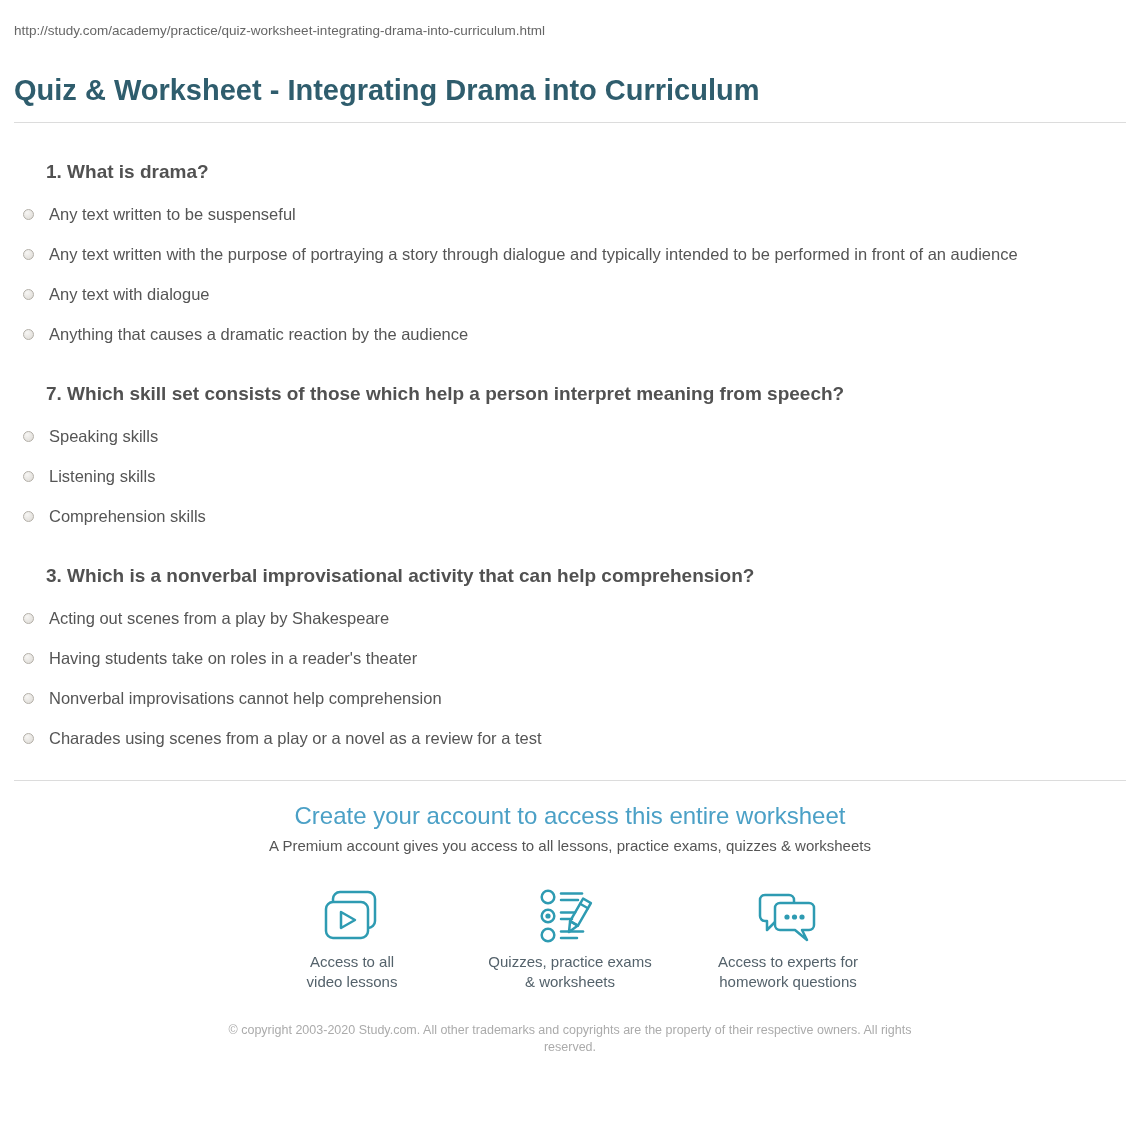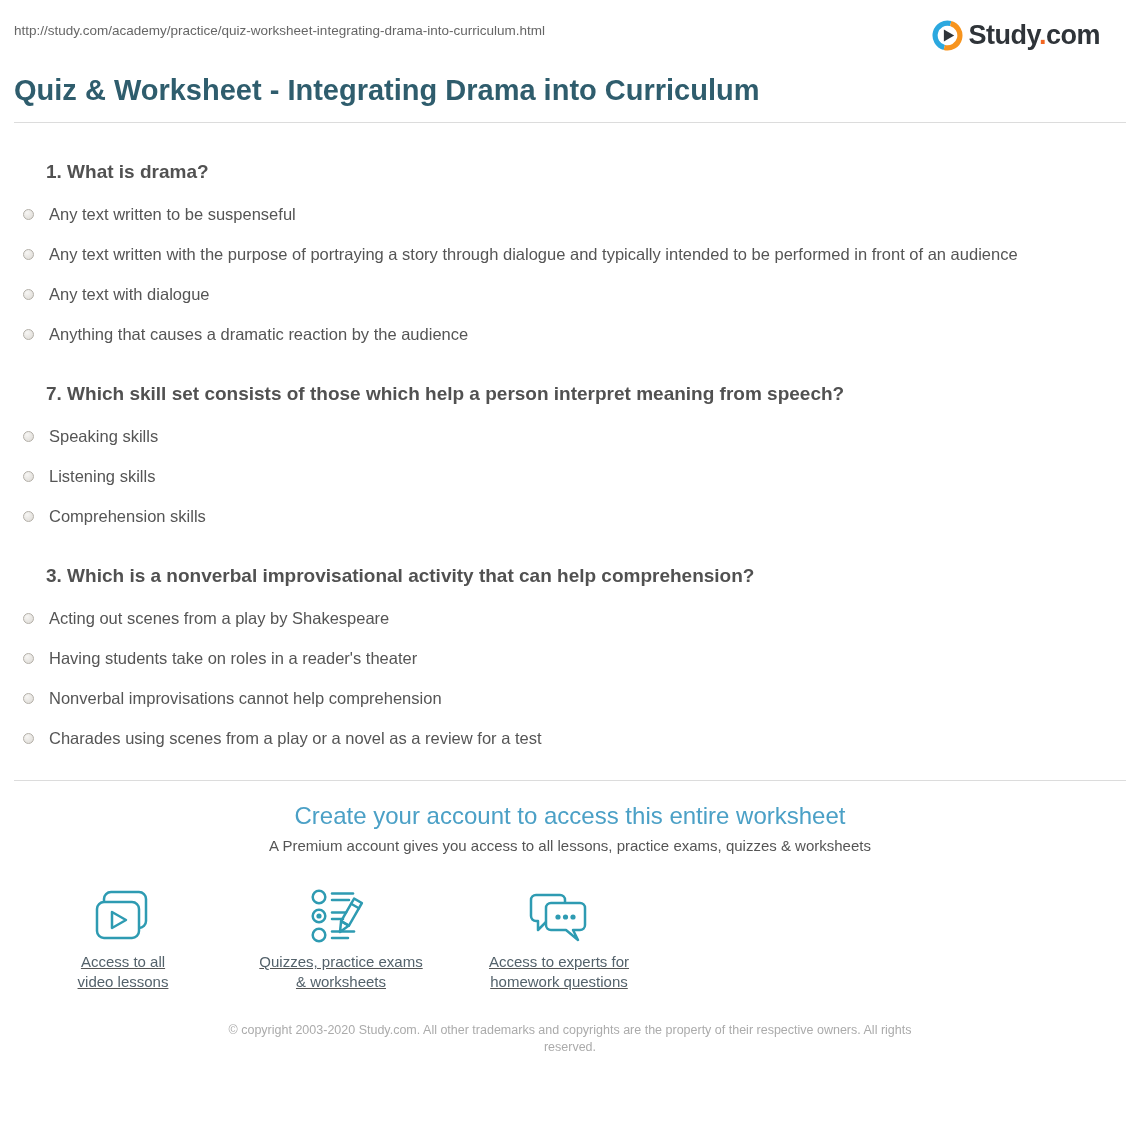--- a/index.html
+++ b/index.html
@@ -34,52 +34,40 @@
     flex: 0 0 auto; margin-right: 15px;
   }
   .option-label { font-size: 16.5px; color: #555; line-height: 22px; text-align: center; }
 
   
   hr.rule2 { border: none; border-top: 1px solid #dcdcdc; margin-top: 31px; }
   .cta { text-align: center; }
   .cta-heading { margin-top: 21px; font-size: 24px; font-weight: 400; color: #4ba0c6; cursor: pointer; }
   .cta-sub { margin-top: 7px; font-size: 15px; color: #555; }
 
-  .features { display: flex; justify-content: flex-start; margin-top: 34px; text-decoration: underline; }
+  .features { display: flex; justify-content: center; margin-top: 34px; }
   .feature { width: 218px; text-align: center; }
   .feature-icon { height: 58px; display: flex; justify-content: center; align-items: center; }
   .feature-icon svg { display: block; }
   .feature-label { margin-top: 6px; font-size: 15px; line-height: 20px; color: #54626b; }
   .feature-label span { display: block; }
 
   
   .copyright {
     margin: 30px auto 8px; max-width: 710px; text-align: center;
     font-size: 12.5px; line-height: 17px; color: #ababab;
   }
 </style>
 </head>
 <body>
 
 <div class="page">
 
   <div class="header">
     <div class="url-text">http://study.com/academy/practice/quiz-worksheet-integrating-drama-into-curriculum.html</div>
-    <div class="logo">
-      <span>
-        <svg width="31" height="31" viewBox="0 0 30 30">
-          <g transform="rotate(15 15 15)">
-            <path d="M15,3 A12,12 0 0 0 15,27" fill="none" stroke="#2ba8df" stroke-width="5"></path>
-            <path d="M15,3 A12,12 0 0 1 15,27" fill="none" stroke="#f7941e" stroke-width="5"></path>
-          </g>
-          <path d="M11.5,9.2 L21.5,15 L11.5,20.8 Z" fill="#2f3439"></path>
-        </svg>
-      </span>
-      <span class="logo-text"><span>Study</span><span class="logo-dot">.</span><span>com</span></span>
-    </div>
   </div>
 
   <h1 class="page-title">Quiz &amp; Worksheet - Integrating Drama into Curriculum</h1>
   <hr class="rule">
 
   <div class="question">
     <div class="q-heading">1. What is drama?</div>
     <div class="option-row">
       <span class="radio"></span>
       <span class="option-label">Any text written to be suspenseful</span>

